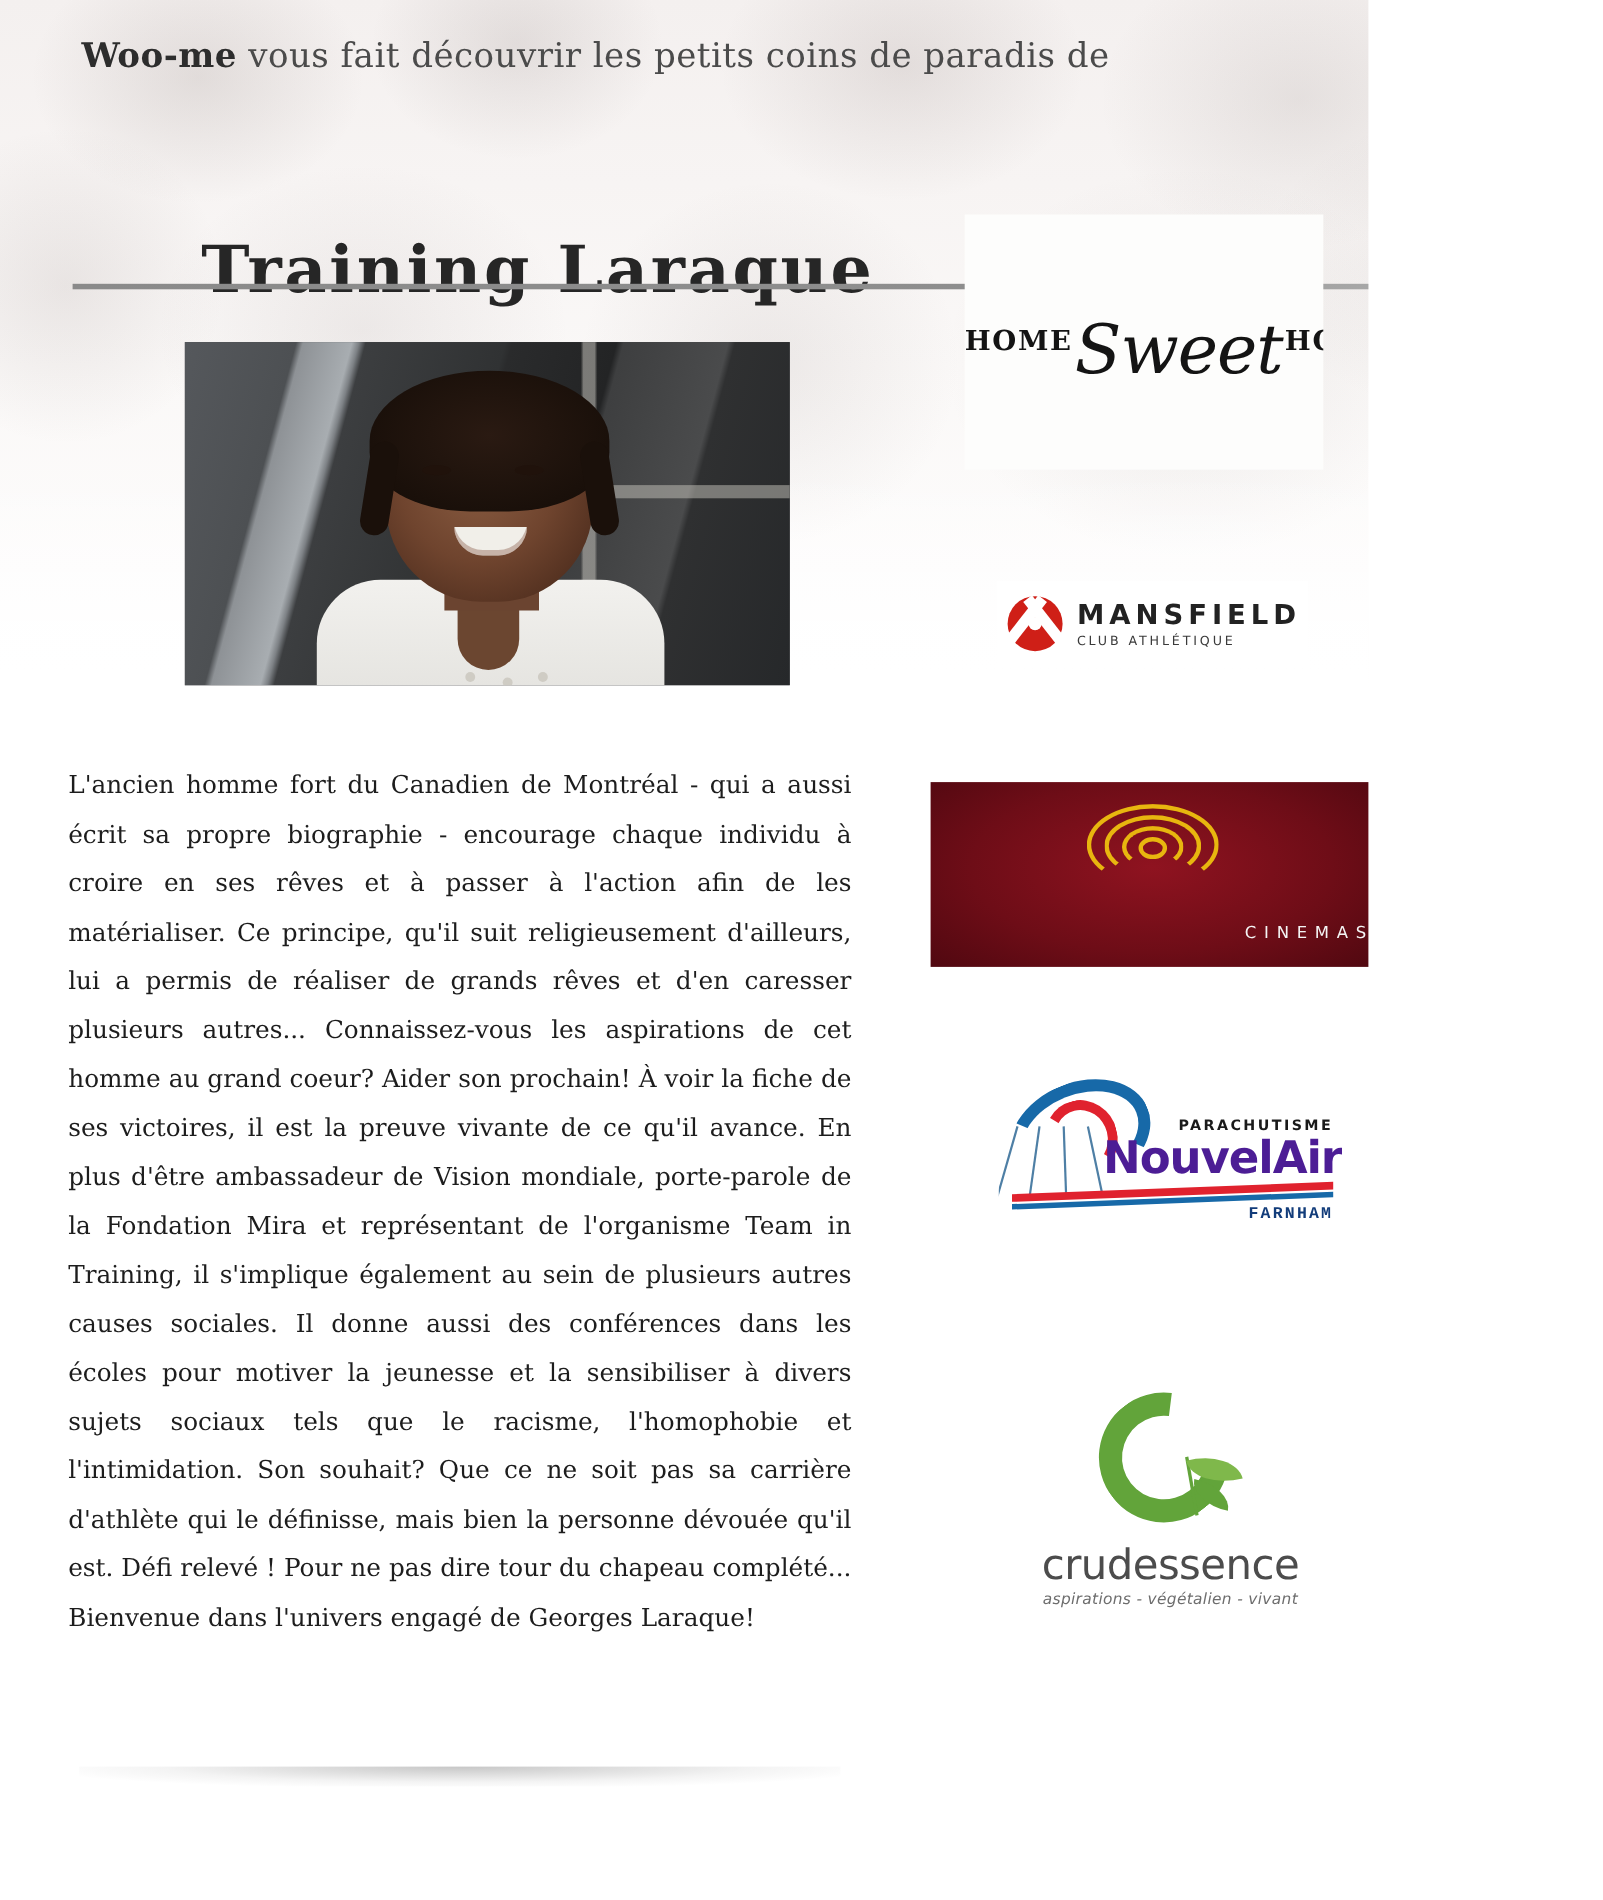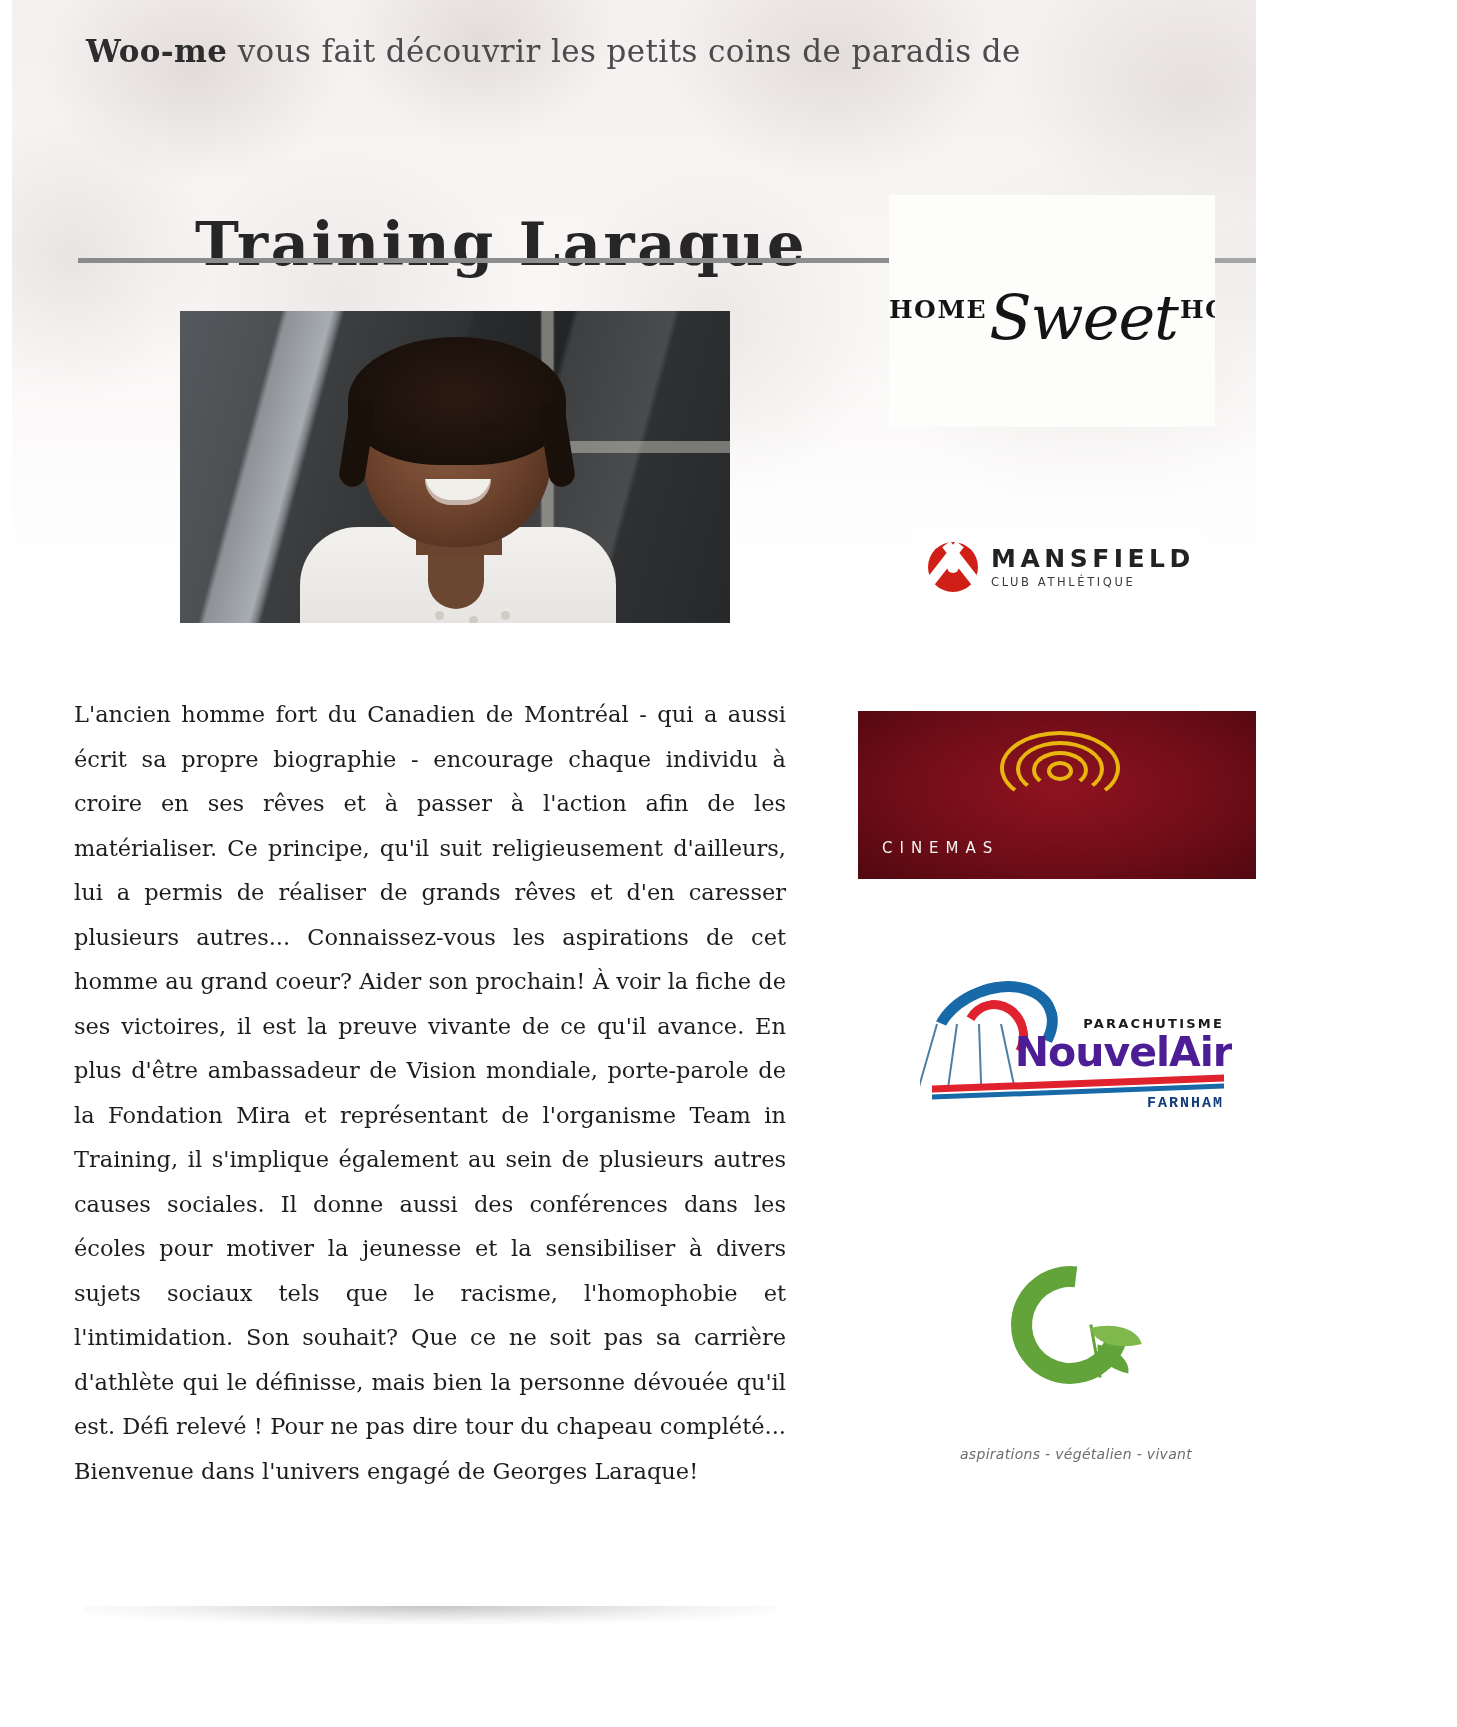--- a/index.html
+++ b/index.html
@@ -16,21 +16,20 @@
     position: relative;
   }
 
   
   .page {
     position: relative;
     width: 1244px;
     height: 1727px;
     background: #ffffff;
     overflow: hidden;
-    margin-left: 12px;
   }
   .header-wash {
     position: absolute;
     left: 0; top: 0;
     width: 1457px;
     height: 660px;
     background:
       radial-gradient(ellipse 210px 160px at 180px 70px,  rgba(120,105,100,.16), rgba(255,255,255,0) 72%),
       radial-gradient(ellipse 190px 150px at 470px 40px,  rgba(110,95,92,.14),  rgba(255,255,255,0) 70%),
       radial-gradient(ellipse 230px 170px at 820px 60px,  rgba(120,102,98,.15), rgba(255,255,255,0) 72%),
@@ -349,26 +348,25 @@
     font-family: "DejaVu Sans", sans-serif;
     font-weight: bold;
     font-size: 66px;
     letter-spacing: -1px;
     color: #ffffff;
     text-shadow: 0 2px 4px rgba(0,0,0,.45);
   }
   .vip-sub {
     position: absolute;
     left: 0; right: 0; top: 128px;
-    text-align: left;
+    text-align: right;
     font-family: "DejaVu Sans", sans-serif;
     font-size: 15px;
     letter-spacing: 7px;
     color: #f4f4f4;
-    padding-left: 24px;
   }
 
   
   .sp-nouv {
     left: 62px; top: 773px;
     width: 312px; height: 152px;
     background: #fff;
   }
   .nouv-canopy {
     position: absolute;
@@ -601,17 +599,18 @@
       <div class="nouv-city">FARNHAM</div>
     </div>
 
     <div class="sponsor sp-crud">
       <div class="crud-mark">
         <span class="crud-c"></span>
         <span class="crud-stem"></span>
         <span class="crud-leaf"></span>
         <span class="crud-leaf2"></span>
       </div>
+      <div class="crud-name">crudessence</div>
       <div class="crud-sub">aspirations - végétalien - vivant</div>
     </div>
 
   </div>
 </div>
 
 </body></html>

